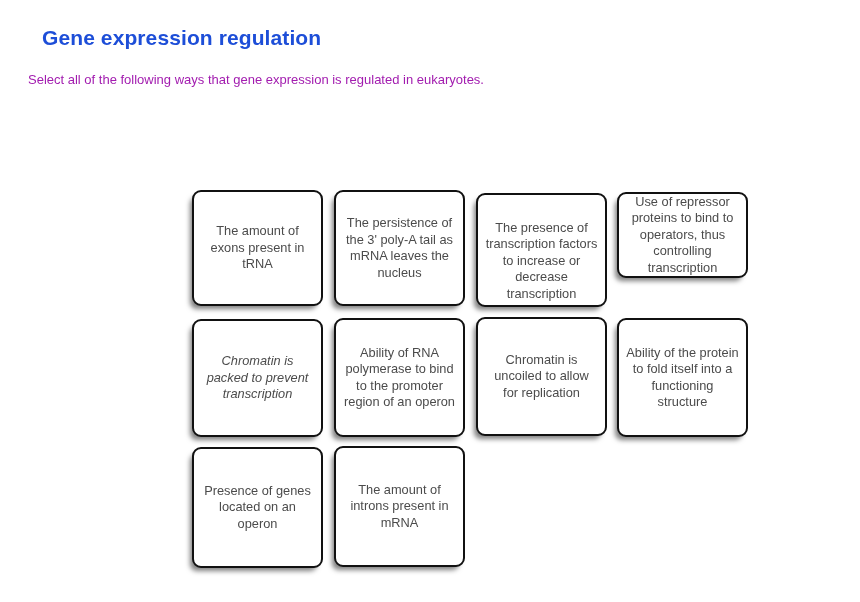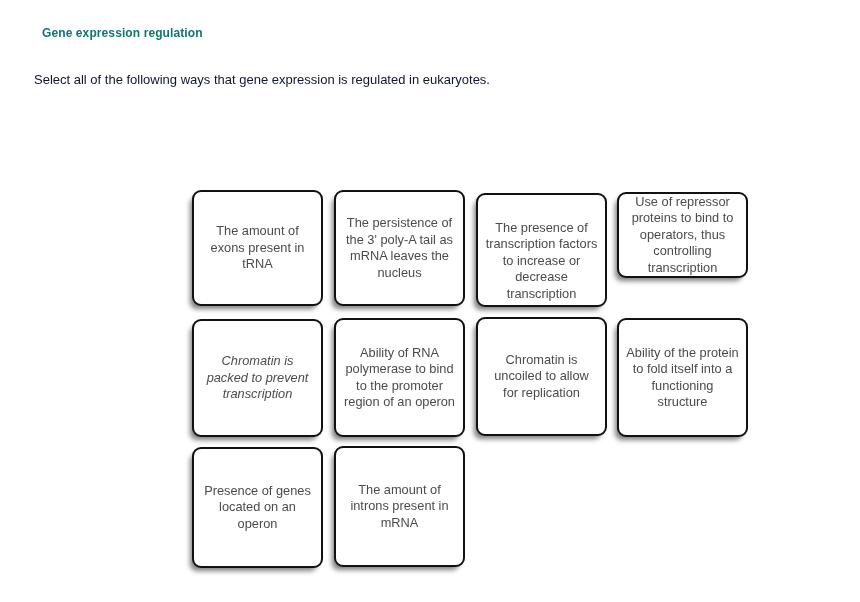--- a/index.html
+++ b/index.html
@@ -7,31 +7,31 @@
   body {
     background: #ffffff;
     font-family: "Liberation Sans", "DejaVu Sans", sans-serif;
     position: relative;
     overflow: hidden;
   }
   .question-title {
     position: absolute;
     left: 42px;
     top: 26px;
-    font-size: 12px;
+    font-size: 21px;
     font-weight: bold;
-    color: #0f766e;
+    color: #1d4ed8;
     letter-spacing: 0.1px;
   }
   .question-instruction {
     position: absolute;
-    left: 34px;
+    left: 28px;
     top: 72px;
     font-size: 13px;
-    color: #0f172a;
+    color: #a21caf;
   }
   .answer-grid {
     position: absolute;
     left: 0;
     top: 0;
     width: 860px;
     height: 602px;
   }
   .card {
     position: absolute;

